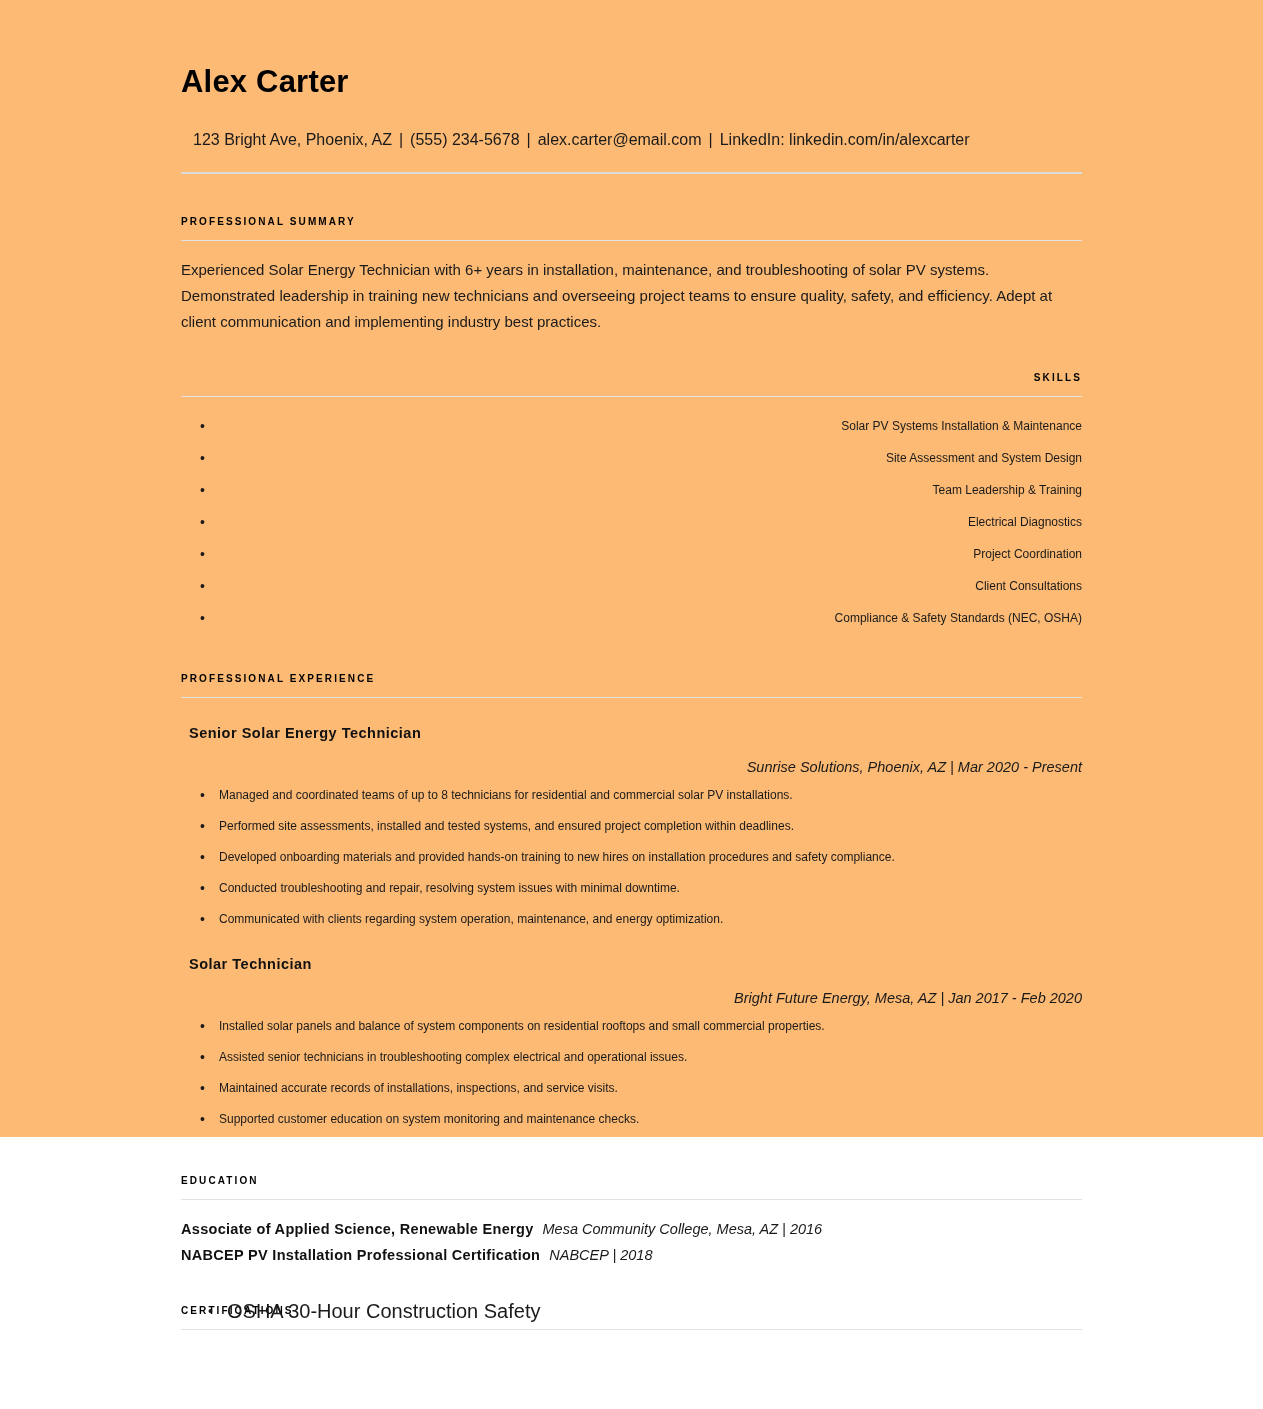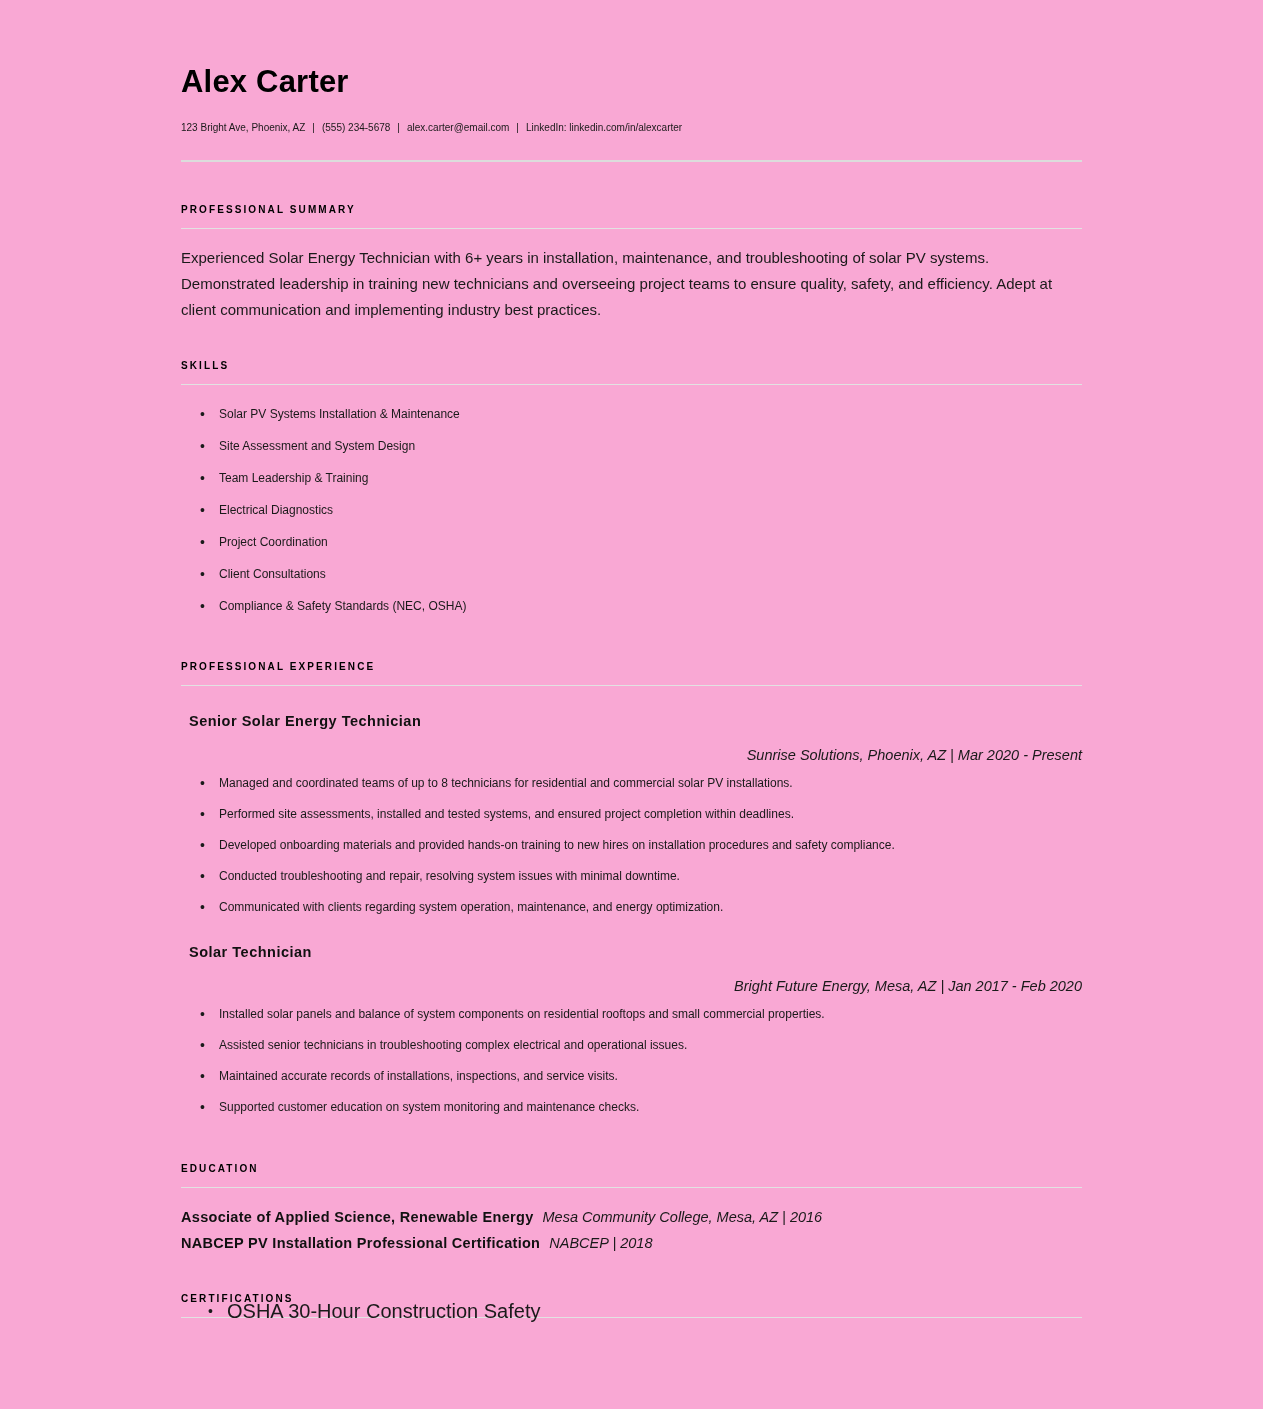--- a/index.html
+++ b/index.html
@@ -12,45 +12,45 @@
     width: 1263px;
     height: 1409px;
     overflow: hidden;
     font-family: "Liberation Sans", sans-serif;
     color: #1a1a1a;
     -webkit-font-smoothing: antialiased;
   }
   .page {
     position: relative;
     width: 1263px;
-    height: 1409px;
-    background: #f9a8d4;
+    height: 1137px;
+    background: #fdba74;
     box-sizing: border-box;
   }
   .content {
     position: absolute;
     left: 181px;
     top: 0;
     width: 901px;
   }
 
   
   .name {
     font-size: 31px;
     font-weight: bold;
     letter-spacing: 0.2px;
     color: #000000;
     margin: 0;
     padding-top: 62px;
     line-height: 40px;
   }
   .contact-line {
-    font-size: 10px;
-    color: #1a1a1a;
-    margin: 0;
+    font-size: 16px;
+    color: #1a1a1a;
+    margin: 12px;
     padding-top: 16px;
     line-height: 20px;
     white-space: nowrap;
   }
   .contact-sep {
     padding: 0 7px;
     color: #1a1a1a;
   }
   .header-rule {
     border: 0;
@@ -75,21 +75,21 @@
   }
   .section-rule {
     border: 0;
     border-top: 1px solid #e2e2e2;
     margin: 0;
     width: 901px;
     margin-top: 8px;
   }
 
   .s-summary { padding-top: 38px; }
-  .s-skills { padding-top: 33px; }
+  .s-skills { padding-top: 33px; text-align: right; }
   .s-experience { padding-top: 32px; }
   .s-education { padding-top: 34px; }
   .s-certifications { padding-top: 33px; }
 
   
   .summary-body {
     font-size: 15px;
     line-height: 26px;
     color: #1a1a1a;
     padding-top: 16px;

